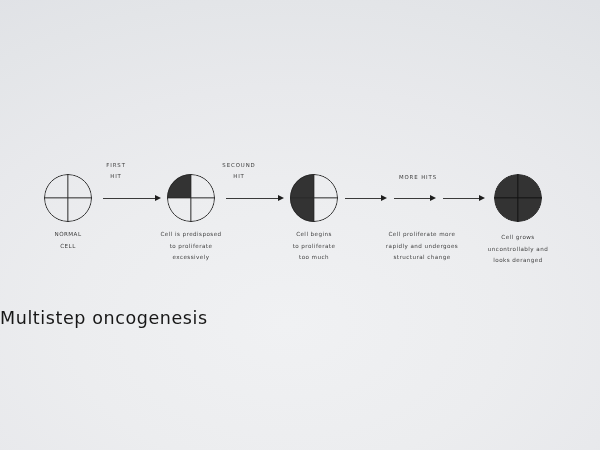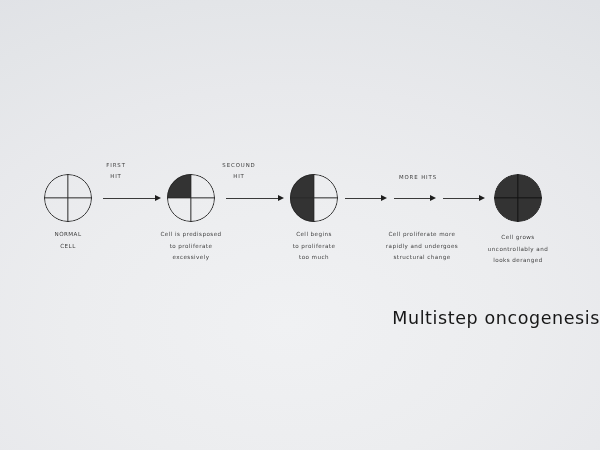--- a/index.html
+++ b/index.html
@@ -117,21 +117,21 @@
     font-size: 5.6px;
     letter-spacing: 0.45px;
     color: #3d3d3d;
     line-height: 11.5px;
   }
   .cell-caption div { white-space: nowrap; }
 
   .diagram-title {
     position: absolute;
     width: 100%;
-    text-align: right;
+    text-align: left;
     font-size: 17.5px;
     letter-spacing: 0.6px;
     color: #171717;
     font-family: "DejaVu Sans", sans-serif;
     font-weight: 400;
   }
 </style>
 </head>
 <body>
 

